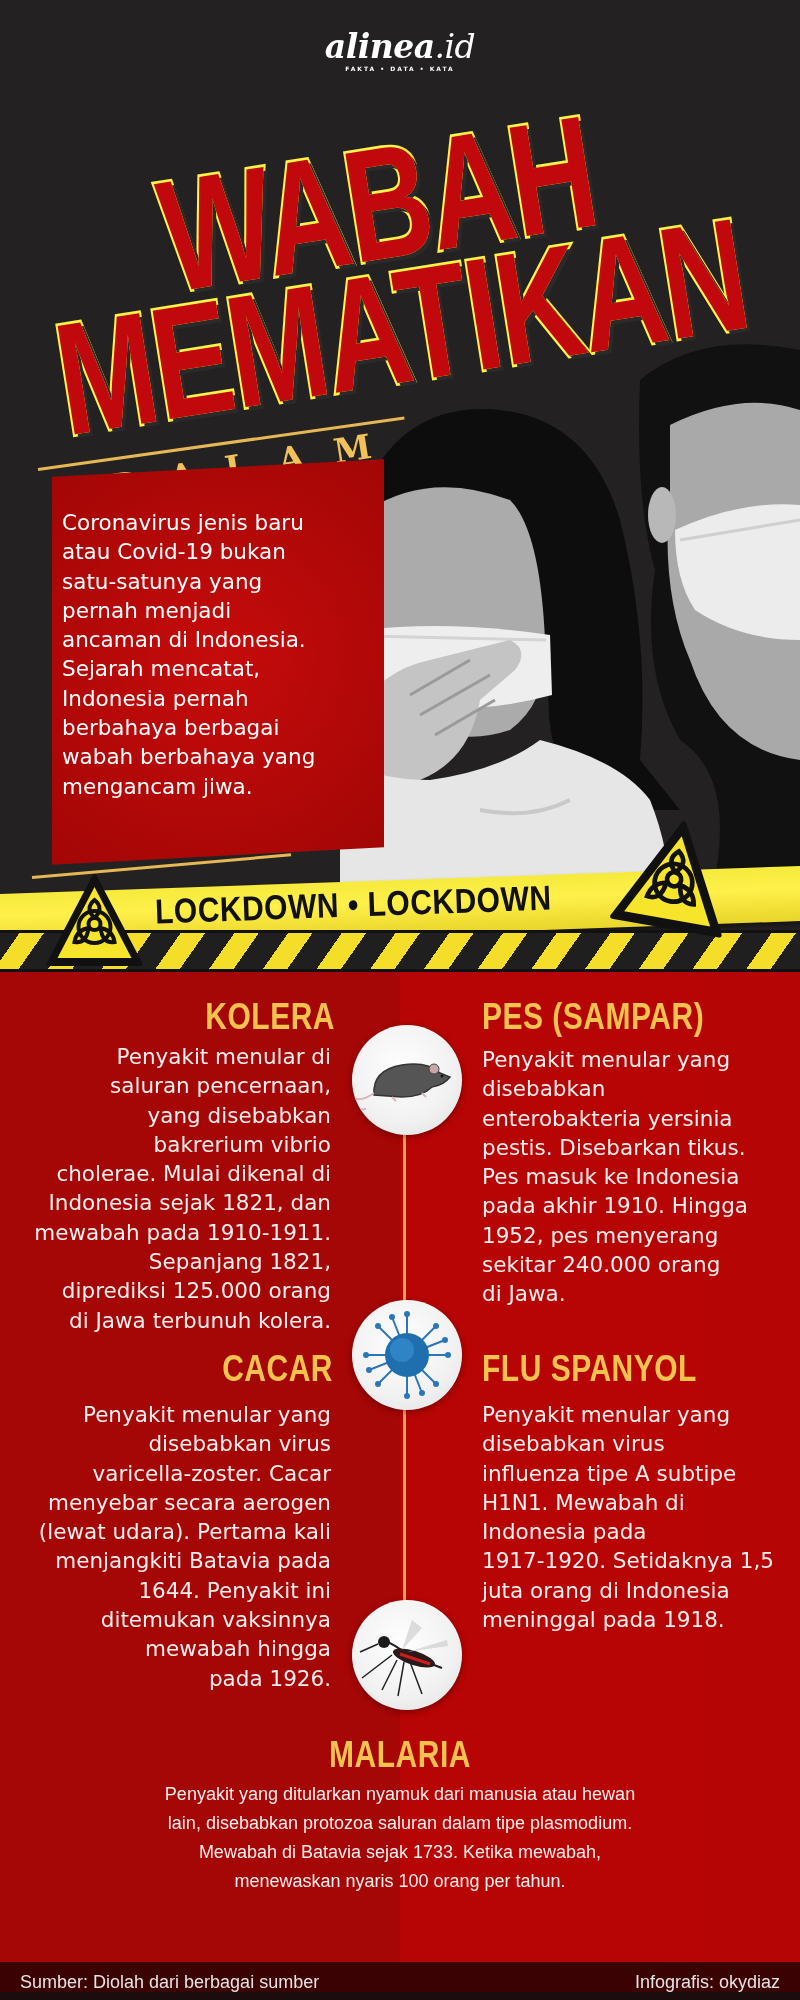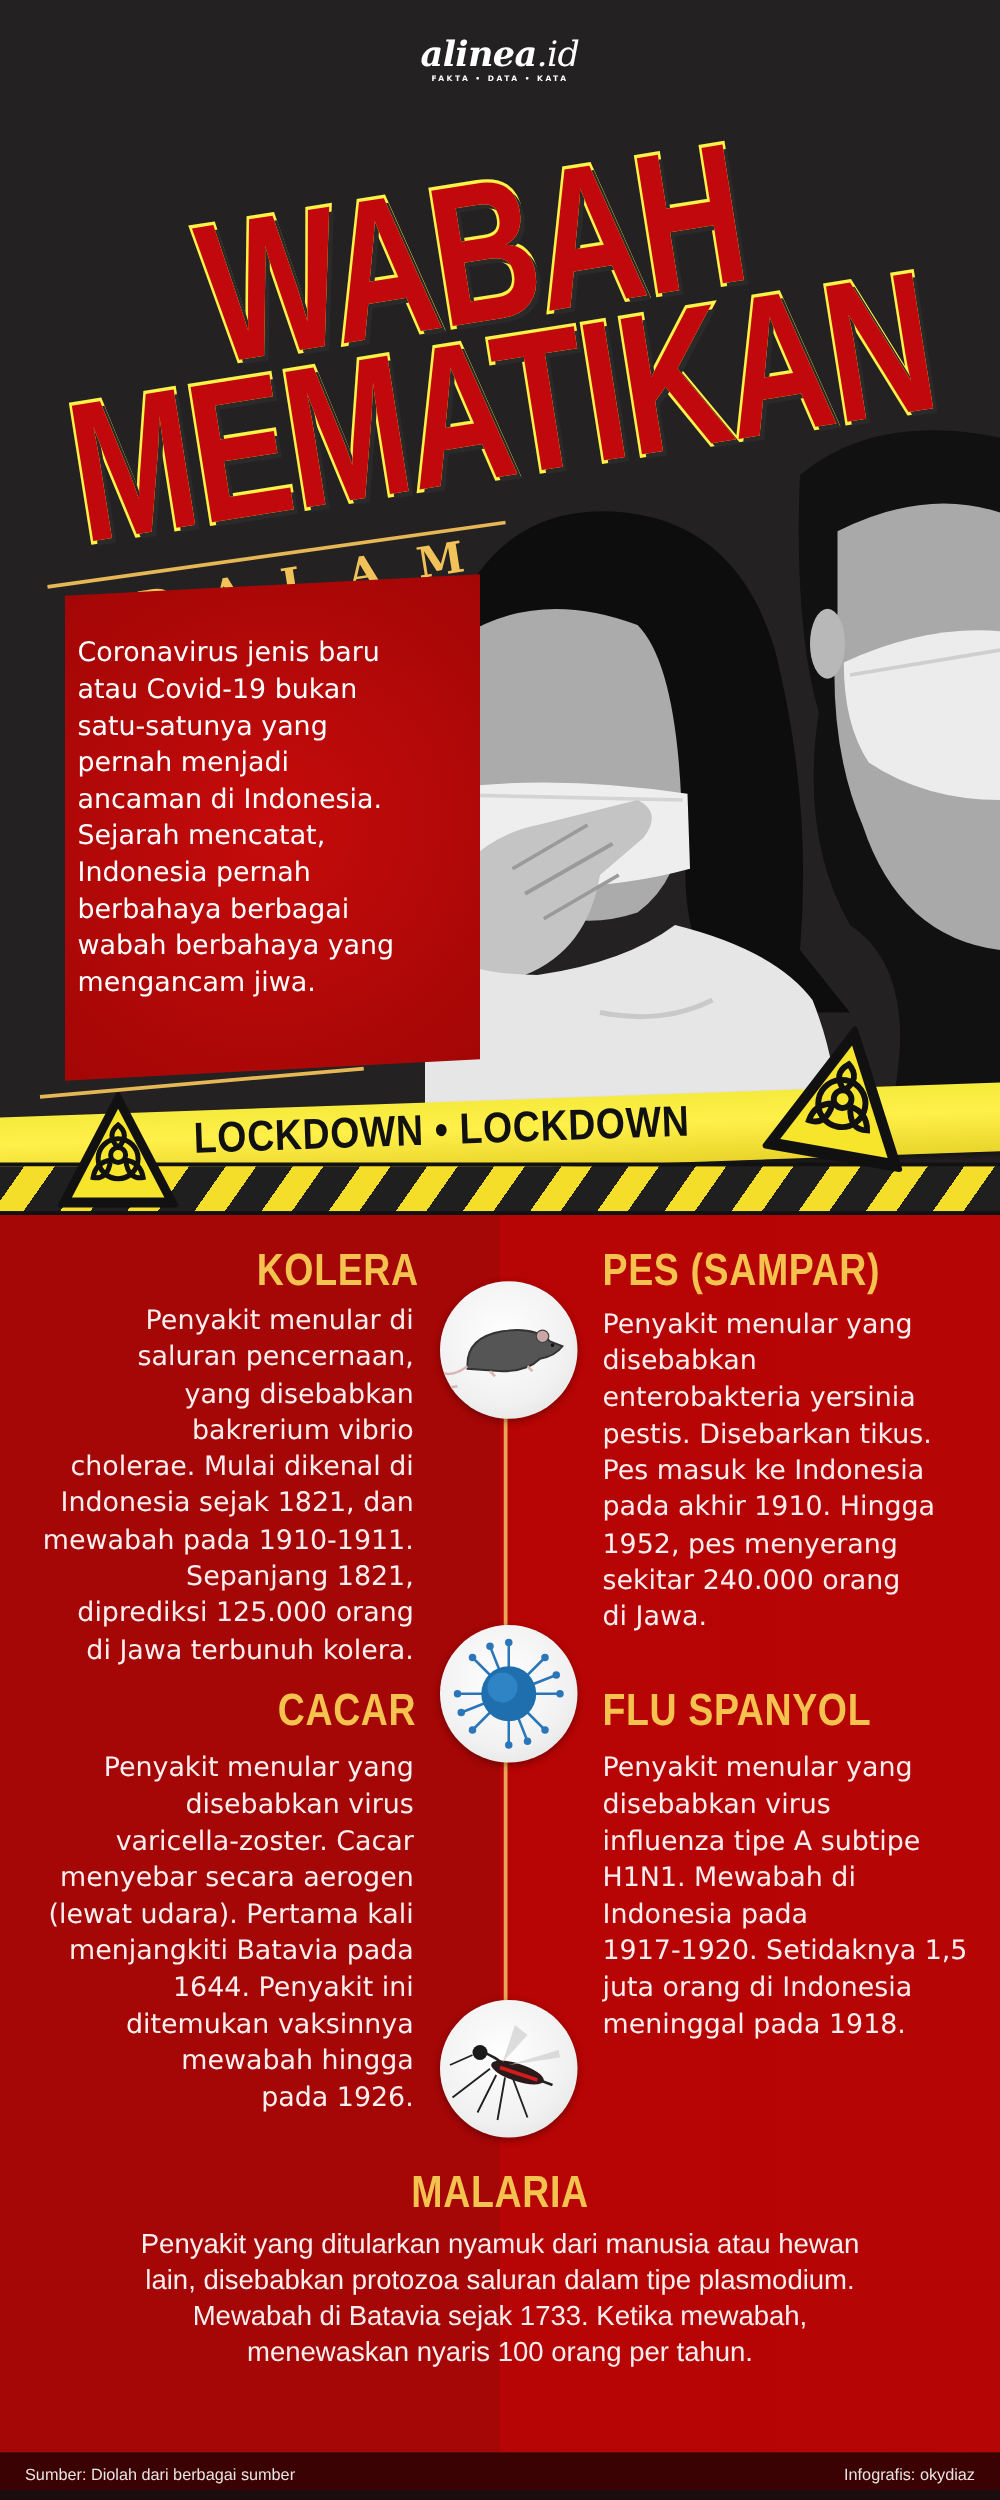--- a/index.html
+++ b/index.html
@@ -2,21 +2,21 @@
 <html><head>
 <meta charset="utf-8">
 <style>
   * { box-sizing: border-box; margin: 0; padding: 0; }
   body { width: 800px; height: 2000px; overflow: hidden; background: #231f20; font-family: "DejaVu Sans", sans-serif; }
   .page { position: relative; width: 800px; height: 2000px; }
 
   
   .header { position: absolute; left: 0; top: 0; width: 800px; height: 900px; background: #242122; overflow: hidden; }
   .logo { position: absolute; left: 320px; top: 30px; width: 160px; text-align: center; color: #fff; }
-  .logo-main { font-family: "DejaVu Serif", serif; font-style: italic; font-weight: bold; font-size: 28px; letter-spacing: -0.5px; line-height: 1; }
+  .logo-main { font-family: "DejaVu Serif", serif; font-style: italic; font-weight: bold; font-size: 33px; letter-spacing: -0.5px; line-height: 1; }
   .logo-main .thin { font-weight: normal; }
   .logo-tag { font-size: 6px; letter-spacing: 2px; margin-top: 2px; font-weight: bold; }
 
   .title-wrap { position: absolute; left: 30px; top: 150px; width: 760px; height: 300px; transform: rotate(-9deg); transform-origin: center; }
   .title-line { font-family: "Liberation Sans", sans-serif; font-weight: bold; color: #c1080c; line-height: 0.86; letter-spacing: -2px;
     -webkit-text-stroke: 4px #fff34a; paint-order: stroke fill; text-shadow: 0 0 0 #ffe227, 3px 3px 0 #2a2a2a; transform: scaleY(1.35); }
   .title-1 { font-size: 118px; position: absolute; left: 145px; top: 0px; }
   .title-2 { font-size: 118px; position: absolute; left: 20px; top: 125px; }
   .subtitle { position: absolute; left: 55px; top: 268px; font-family: "DejaVu Serif", serif; font-weight: bold; font-size: 34px; letter-spacing: 30px; color: #f2c25a; }
   .gold-line { position: absolute; height: 3px; background: #e6b755; }
@@ -39,21 +39,21 @@
     background: linear-gradient(90deg, #a50606 0%, #a50606 50%, #b70404 50%, #b60505 100%); }
   .timeline { position: absolute; left: 403px; top: 1060px; width: 3px; height: 580px; background: #e9a657; }
   .icon-circle { position: absolute; width: 110px; height: 110px; border-radius: 50%; background: radial-gradient(circle at 45% 40%, #fff 0%, #f1f1f1 60%, #dcdcdc 100%); box-shadow: 0 2px 6px rgba(0,0,0,0.35); overflow: hidden; }
 
   .h-disease { font-family: "Liberation Sans", sans-serif; font-weight: bold; color: #f4c24f; font-size: 30px; transform: scaleY(1.2); letter-spacing: 0.5px; position: absolute; }
   .p-disease { position: absolute; color: #fbeeee; font-size: 21.5px; line-height: 29.3px; }
   .left { text-align: right; }
 
   .footer { position: absolute; left: 0; top: 1962px; width: 800px; height: 30px; background: #3a0202; }
   .footer-bottom { position: absolute; left: 0; top: 1992px; width: 800px; height: 8px; background: #1b0d0d; }
-  .footer-text { position: absolute; top: 1972px; color: #e8e3e3; font-family: "Liberation Sans", sans-serif; font-size: 13px; }
+  .footer-text { position: absolute; top: 1972px; color: #e8e3e3; font-family: "Liberation Sans", sans-serif; font-size: 18px; }
 </style>
 </head>
 <body>
 
 <div class="page">
 
   <div class="header">
     <div class="logo">
       <div class="logo-main"><span>alinea</span><span class="thin">.id</span></div>
       <div class="logo-tag">FAKTA • DATA • KATA</div>
@@ -239,21 +239,21 @@
     <div>disebabkan virus</div>
     <div>influenza tipe A subtipe</div>
     <div>H1N1. Mewabah di</div>
     <div>Indonesia pada</div>
     <div>1917-1920. Setidaknya 1,5</div>
     <div>juta orang di Indonesia</div>
     <div>meninggal pada 1918.</div>
   </div>
 
   <div class="h-disease" style="left:0; width:800px; text-align:center; top:1738px;">MALARIA</div>
-  <div class="p-disease" style="left:0; width:800px; text-align:center; top:1780px; font-family:'Liberation Sans', sans-serif; font-size:22px; line-height:29px;">
+  <div class="p-disease" style="left:0; width:800px; text-align:center; top:1780px; font-family:'Liberation Sans', sans-serif; font-size:18px; line-height:29px;">
     <div>Penyakit yang ditularkan nyamuk dari manusia atau hewan</div>
     <div>lain, disebabkan protozoa saluran dalam tipe plasmodium.</div>
     <div>Mewabah di Batavia sejak 1733. Ketika mewabah,</div>
     <div>menewaskan nyaris 100 orang per tahun.</div>
   </div>
 
   <div class="footer"></div>
   <div class="footer-bottom"></div>
   <div class="footer-text" style="left:20px;">Sumber: Diolah dari berbagai sumber</div>
   <div class="footer-text" style="right:20px;">Infografis: okydiaz</div>

